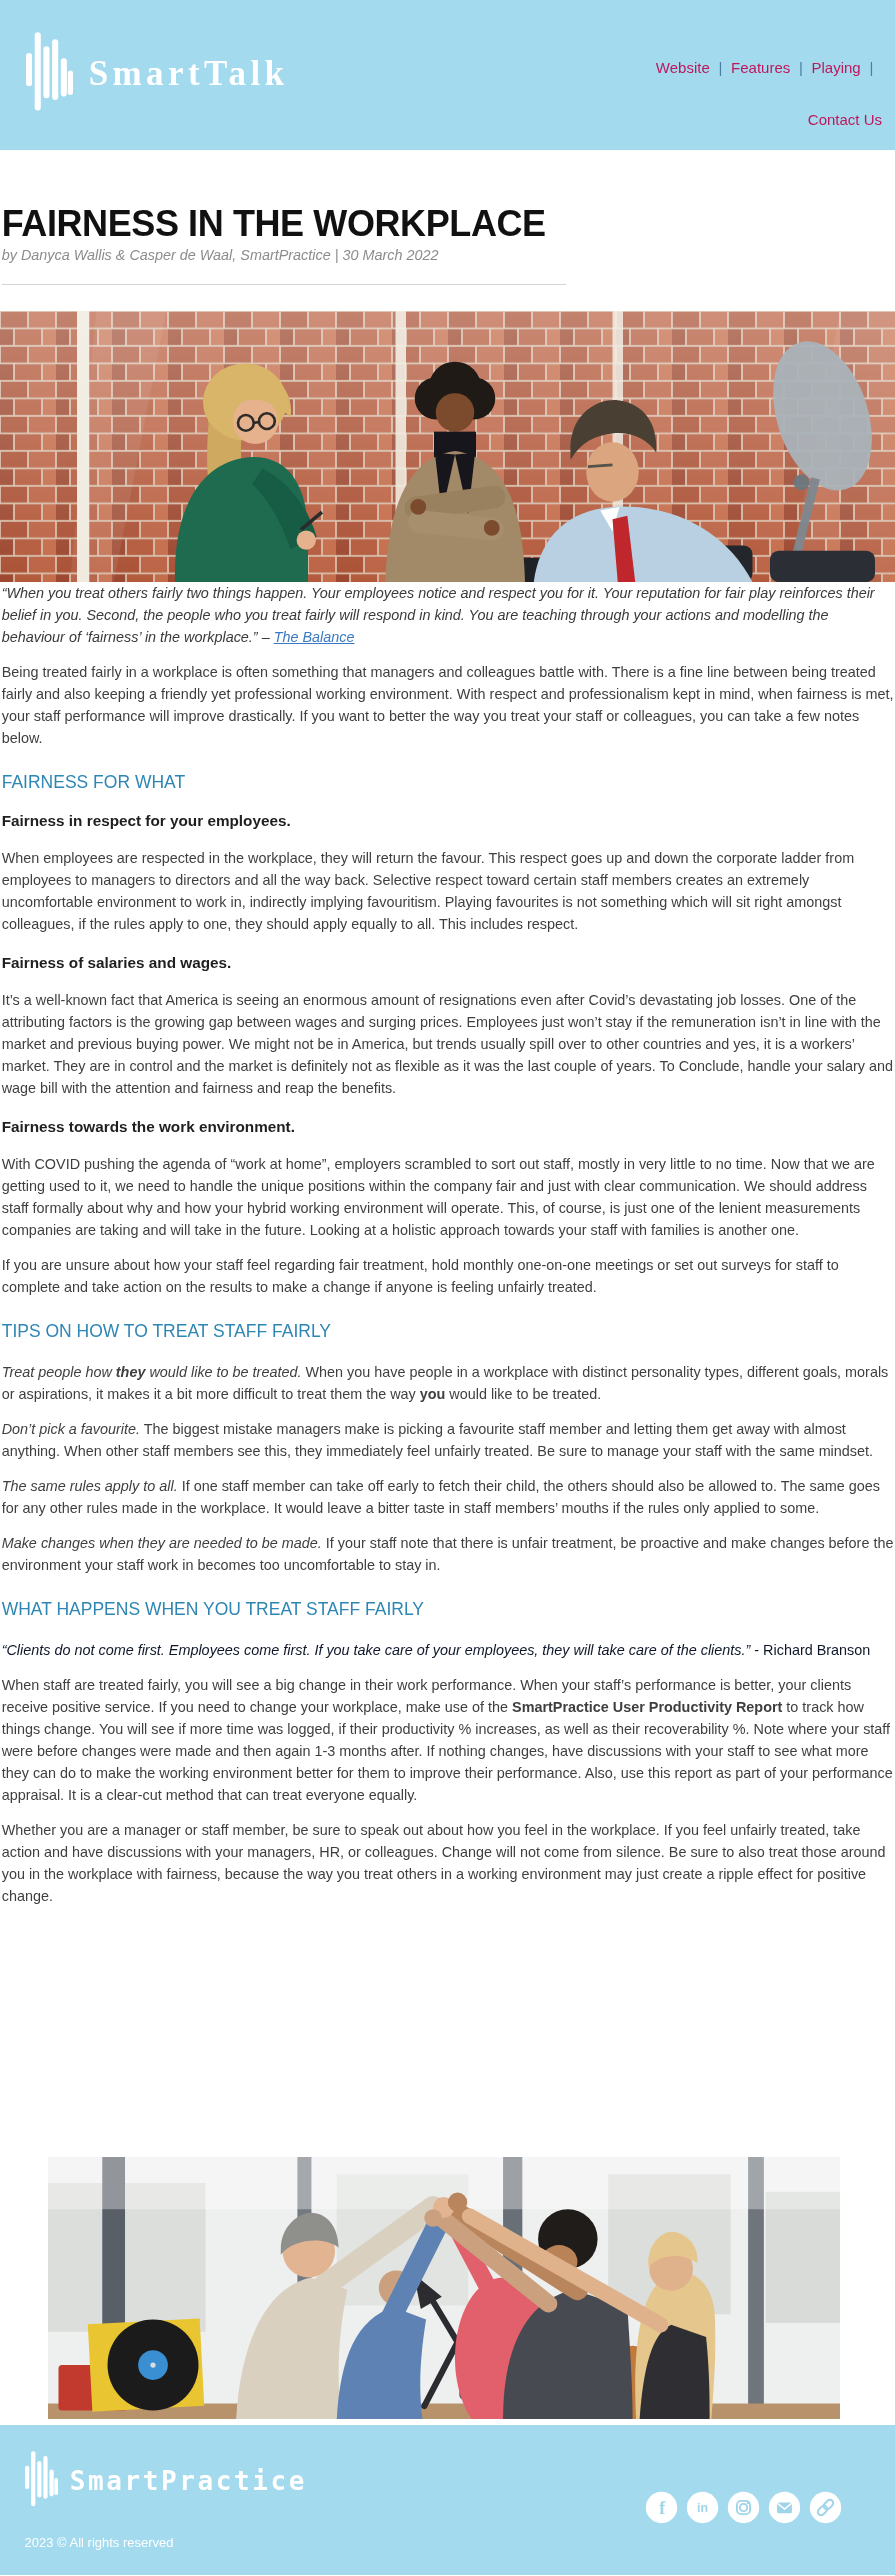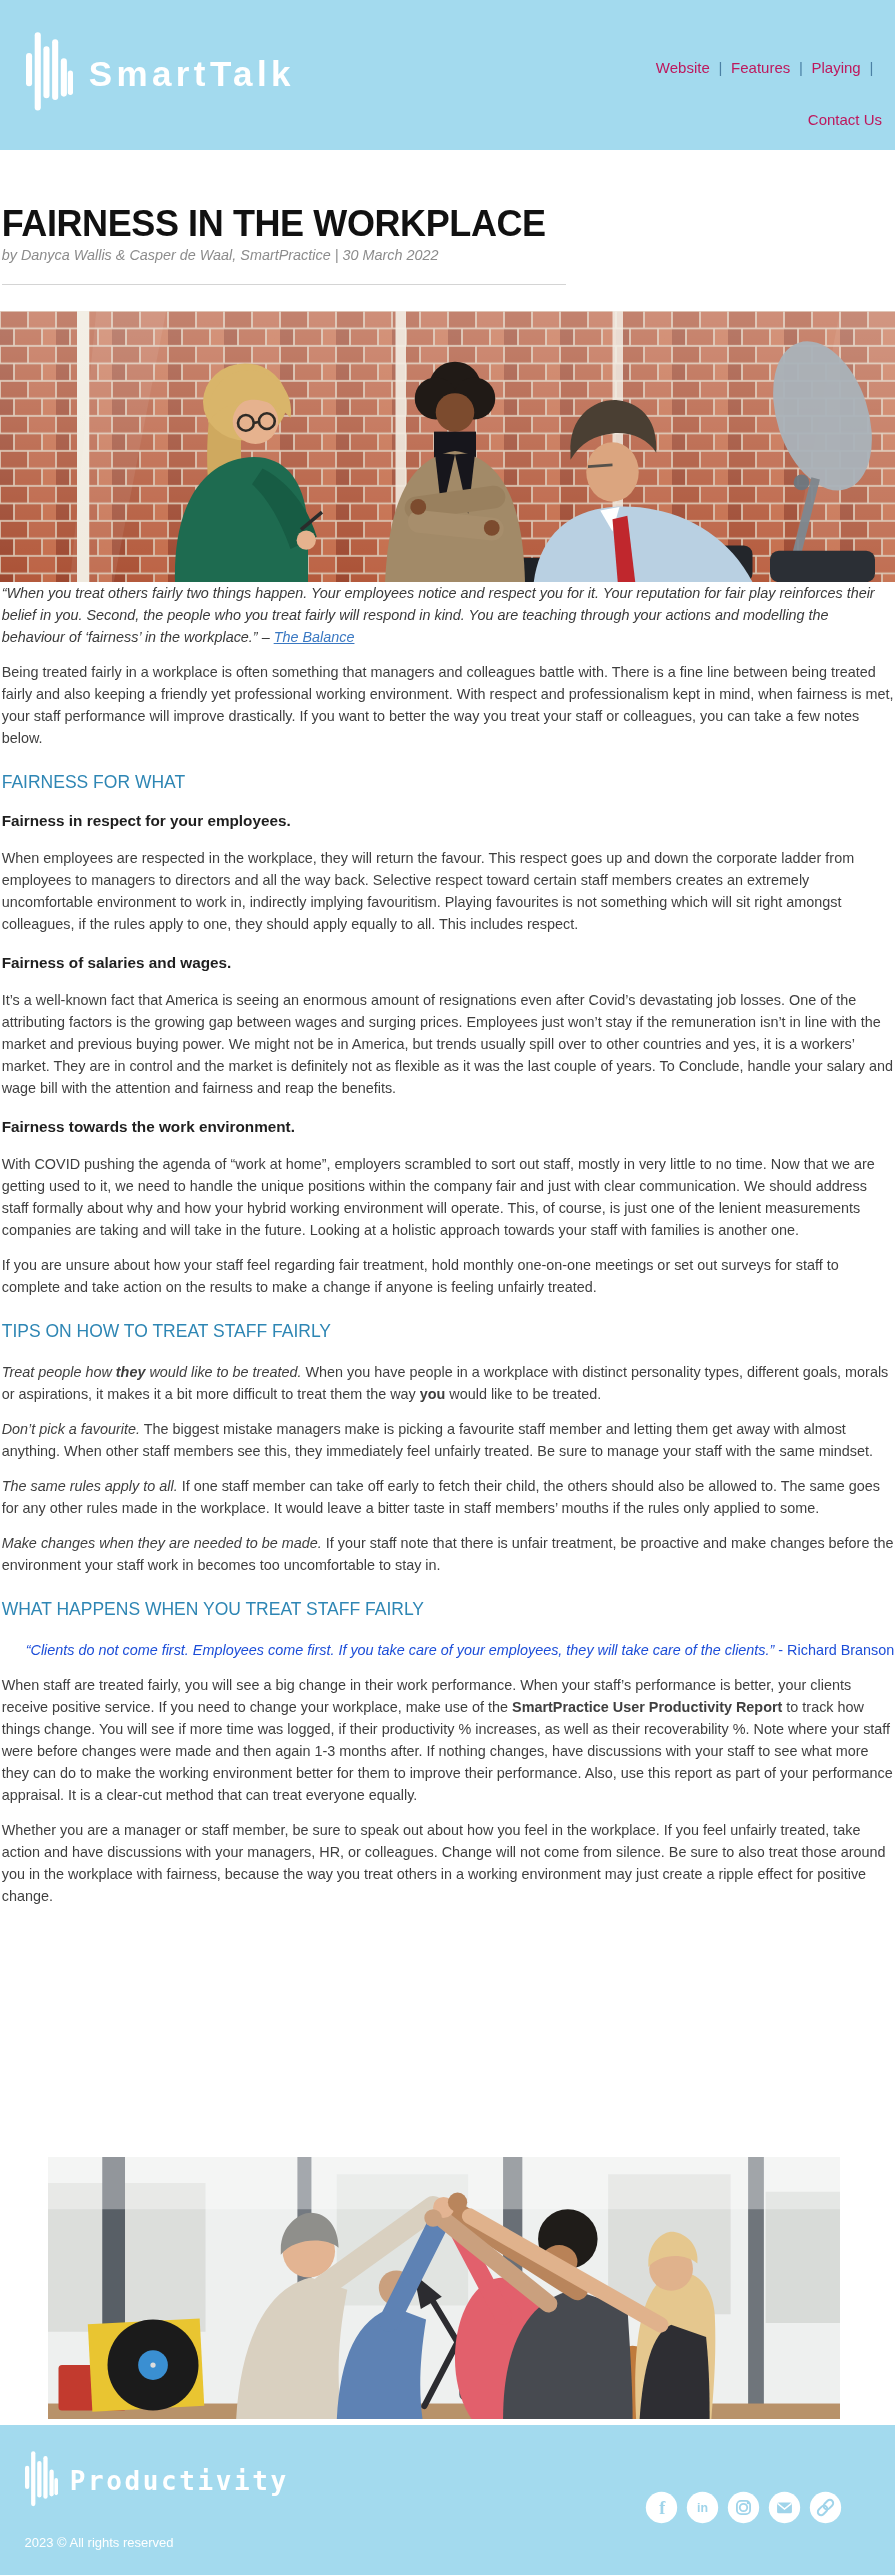--- a/index.html
+++ b/index.html
@@ -2,21 +2,21 @@
 <html style="font-size:14px"><head>
 <meta charset="utf-8">
 <style>
   html,body{margin:0;padding:0;background:#ffffff;}
   .page{width:896px;height:2576px;position:relative;background:#fff;overflow:hidden;
         font-family:"Liberation Sans",sans-serif;}
 
   
   .site-header{height:150px;background:#a3daee;position:relative;}
   .logo{position:absolute;left:26px;top:31.5px;display:flex;align-items:center;gap:15.7px;cursor:pointer;}
-  .logo-text{font-family:Liberation Sans, sans-serif;font-size:35px;font-weight:bold;
+  .logo-text{font-family:Liberation Serif, serif;font-size:35px;font-weight:bold;
              color:#ffffff;letter-spacing:4.4px;}
   .main-nav{position:absolute;right:14px;top:42px;text-align:right;font-size:15px;}
   .nav-line{height:52px;line-height:52px;}
   .main-nav a{color:#be185d;text-decoration:none;}
   .sep{color:#4b80a4;margin:0 8.7px;}
 
   
   .article{height:2007px;overflow:hidden;padding:0 1.7px;box-sizing:border-box;color:#3f3f3f;}
   h1.page-title{margin:54px 0 0;font-size:36px;line-height:40px;letter-spacing:-0.4px;
                 color:#111;font-weight:700;}
@@ -25,21 +25,21 @@
   .hero{margin:26px -1.7px 0;height:271px;background:#b65c3e;}
   .hero svg,.bottom-img svg{width:100%;height:100%;display:block;}
 
   .article p{font-size:14.4px;line-height:22px;margin:0 0 13px 0;}
   .quote-para{margin-top:30px;font-style:italic;color:#3a3a3a;}
   .quote-para a{color:#3a78c2;text-decoration:underline;}
   h2.sec{color:#2e86b4;font-size:17.5px;font-weight:400;line-height:21px;margin:23px 0 19px;}
   h3.sub{font-size:15.3px;font-weight:700;color:#1f1f1f;line-height:18.4px;margin:19px 0 16.6px;}
   .lead{font-style:italic;}
   .b{font-weight:700;}
-  .branson{color:#1d4ed8;text-align:right;}
+  .branson{color:#0f172a;}
   .branson .it{font-style:italic;}
 
   
   .image-strip{height:268px;position:relative;}
   .bottom-img{position:absolute;left:48px;top:0;width:792px;height:262px;overflow:hidden;}
 
   
   .site-footer{height:150px;background:#a3daee;position:relative;}
   .footer-logo{position:absolute;left:24.5px;top:26px;display:flex;align-items:center;gap:12.2px;cursor:pointer;}
   .footer-logo-text{font-family:"DejaVu Sans Mono",monospace;font-size:26px;font-weight:bold;
@@ -248,21 +248,21 @@
   <footer class="site-footer">
     <div class="footer-logo">
       <svg width="33" height="59" viewBox="0 0 54 96">
         <rect x="0" y="24" width="7" height="38" rx="3.5" fill="#fff"></rect>
         <rect x="10" y="0" width="7" height="90" rx="3.5" fill="#fff"></rect>
         <rect x="20" y="16" width="7" height="60" rx="3.5" fill="#fff"></rect>
         <rect x="30" y="8" width="7" height="70" rx="3.5" fill="#fff"></rect>
         <rect x="40" y="30" width="7" height="44" rx="3.5" fill="#fff"></rect>
         <rect x="48" y="44" width="6" height="28" rx="3" fill="#fff"></rect>
       </svg>
-      <span class="footer-logo-text">Productivity</span>
+      <span class="footer-logo-text">SmartPractice</span>
     </div>
 
     <div class="social">
       <a href="#" aria-label="Facebook">
         <svg viewBox="0 0 40 40">
             <circle cx="20" cy="20" r="19" fill="#ffffff"></circle>
           <text x="21" y="28" font-size="22" font-weight="bold" fill="#9fd4ea" text-anchor="middle" font-family="Liberation Serif, serif">f</text>
         </svg>
       </a>
       <a href="#" aria-label="LinkedIn">

